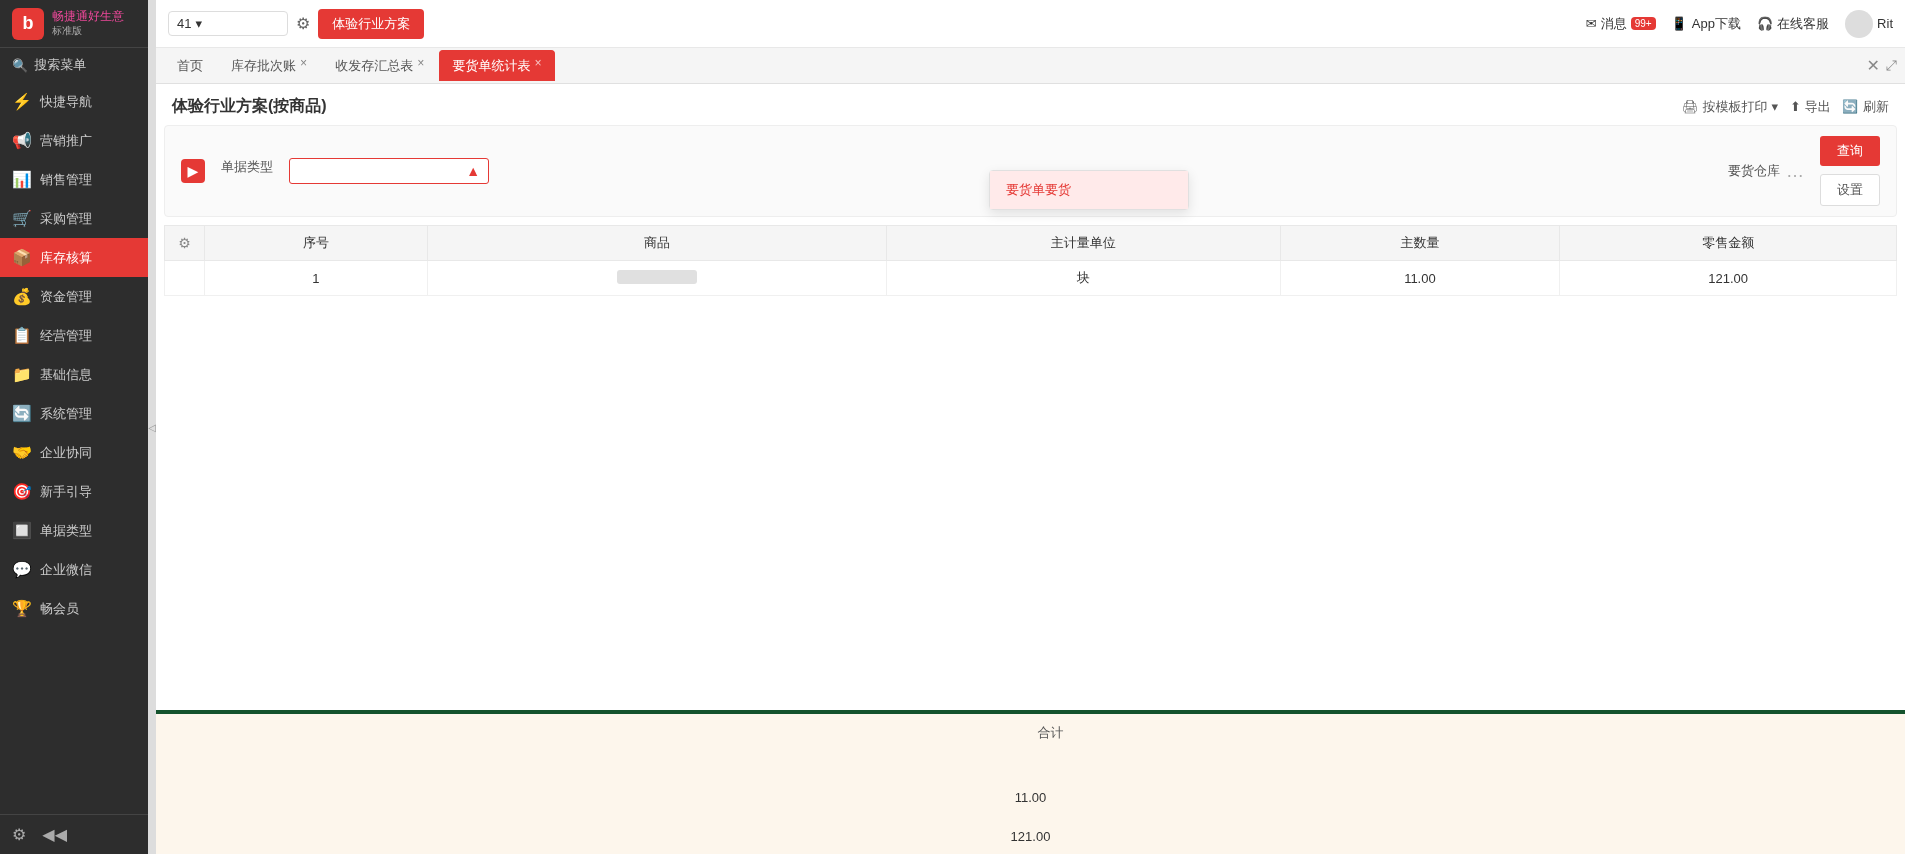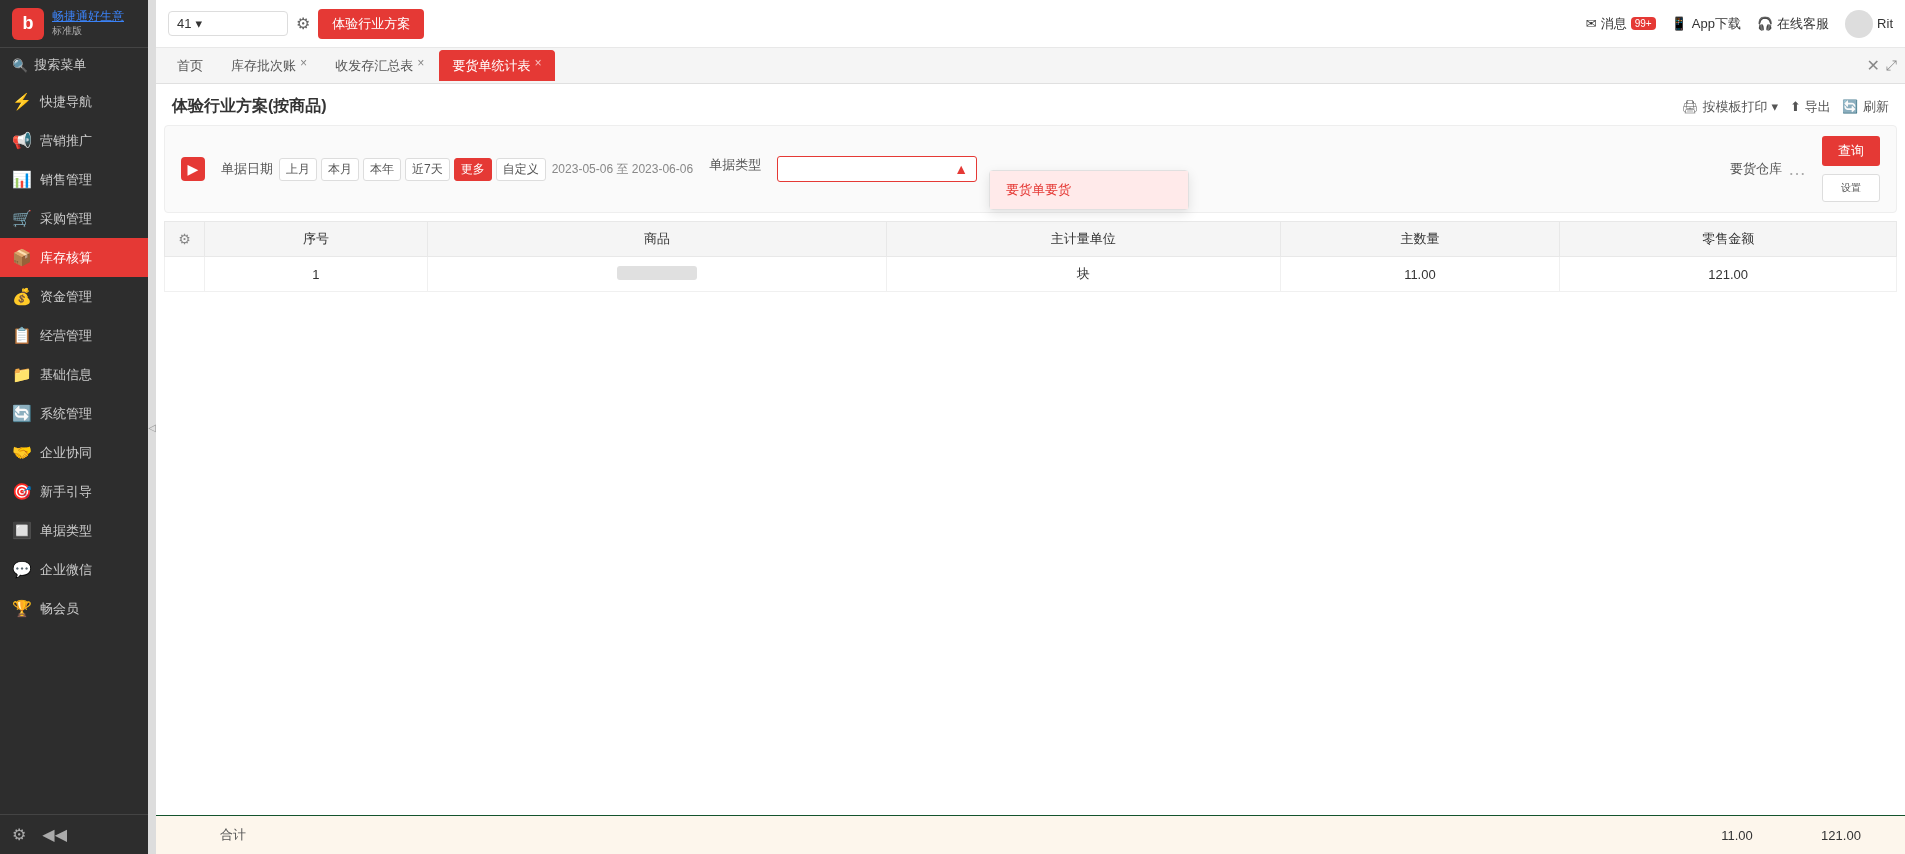--- a/index.html
+++ b/index.html
@@ -26,21 +26,21 @@
       height: 32px;
       background: #e53935;
       border-radius: 6px;
       display: flex; align-items: center; justify-content: center;
       color: white;
       font-size: 18px;
       font-weight: bold;
       margin-right: 8px;
       flex-shrink: 0;
     }
-    .sidebar-logo-text { color: #3b82f6; font-size: 12px; line-height: 1.3; text-decoration: underline; }
+    .sidebar-logo-text { color: #ec4899; font-size: 12px; line-height: 1.3; }
     .sidebar-logo-sub { color: #aaa; font-size: 10px; }
 
     .sidebar-search {
       display: flex;
       align-items: center;
       padding: 8px 12px;
       color: #ccc;
       cursor: pointer;
       font-size: 13px;
       gap: 6px;
@@ -339,21 +339,21 @@
       cursor: pointer;
       font-size: 13px;
     }
     .btn-settings {
       background: #fff;
       color: #555;
       border: 1px solid #ddd;
       border-radius: 3px;
       padding: 6px 16px;
       cursor: pointer;
-      font-size: 10px;
+      font-size: 13px;
     }
 
     
     .dropdown-menu {
       position: absolute;
       top: 44px;
       left: 824px;
       background: white;
       border: 1px solid #e0e0e0;
       border-radius: 4px;
@@ -405,26 +405,27 @@
       background: #e0e0e0;
       border-radius: 3px;
       display: inline-block;
       width: 80px;
       height: 14px;
     }
 
     
     .table-footer {
       background: #fdf6ec;
-      border-top: 1px solid #14532d;
-      display: flex;
-      align-items: center;
-      padding: 10px 24px;
+      border-top: 4px solid #14532d;
+      display: flex;
+      align-items: center;
+      padding: 10px 0;
       gap: 24px;
       font-size: 13px;
+      flex-direction: column;
     }
     .footer-label { color: #555; padding-left: 40px; }
     .footer-spacer { flex: 1; }
     .footer-value { color: #333; min-width: 80px; text-align: center; }
   </style>
 </head>
 <body>
 
 <div class="sidebar">
   <div class="sidebar-logo">
@@ -577,32 +578,20 @@
         <div class="page-action-btn">
           <span>🔄</span>
           <span>刷新</span>
         </div>
       </div>
     </div>
 
     <div class="filter-bar">
       <div class="filter-expand-btn">▶</div>
 
-      <div class="filter-group">
-        <span class="filter-label">单据日期</span>
-        <div class="date-shortcuts">
-          <button class="date-btn">上月</button>
-          <button class="date-btn">本月</button>
-          <button class="date-btn">本年</button>
-          <button class="date-btn">近7天</button>
-          <button class="date-btn more">更多</button>
-          <button class="date-btn">自定义</button>
-        </div>
-        <span class="date-range">2023-05-06 至 2023-06-06</span>
-      </div>
 
       <div class="filter-type-group">
         <span class="filter-label">单据类型</span>
         <div class="filter-select-box">
           <input type="text" value="" style="width: 160px;">
           <span class="filter-select-chevron">▲</span>
         </div>
 
         <div class="dropdown-menu">
           <div class="dropdown-item selected">

